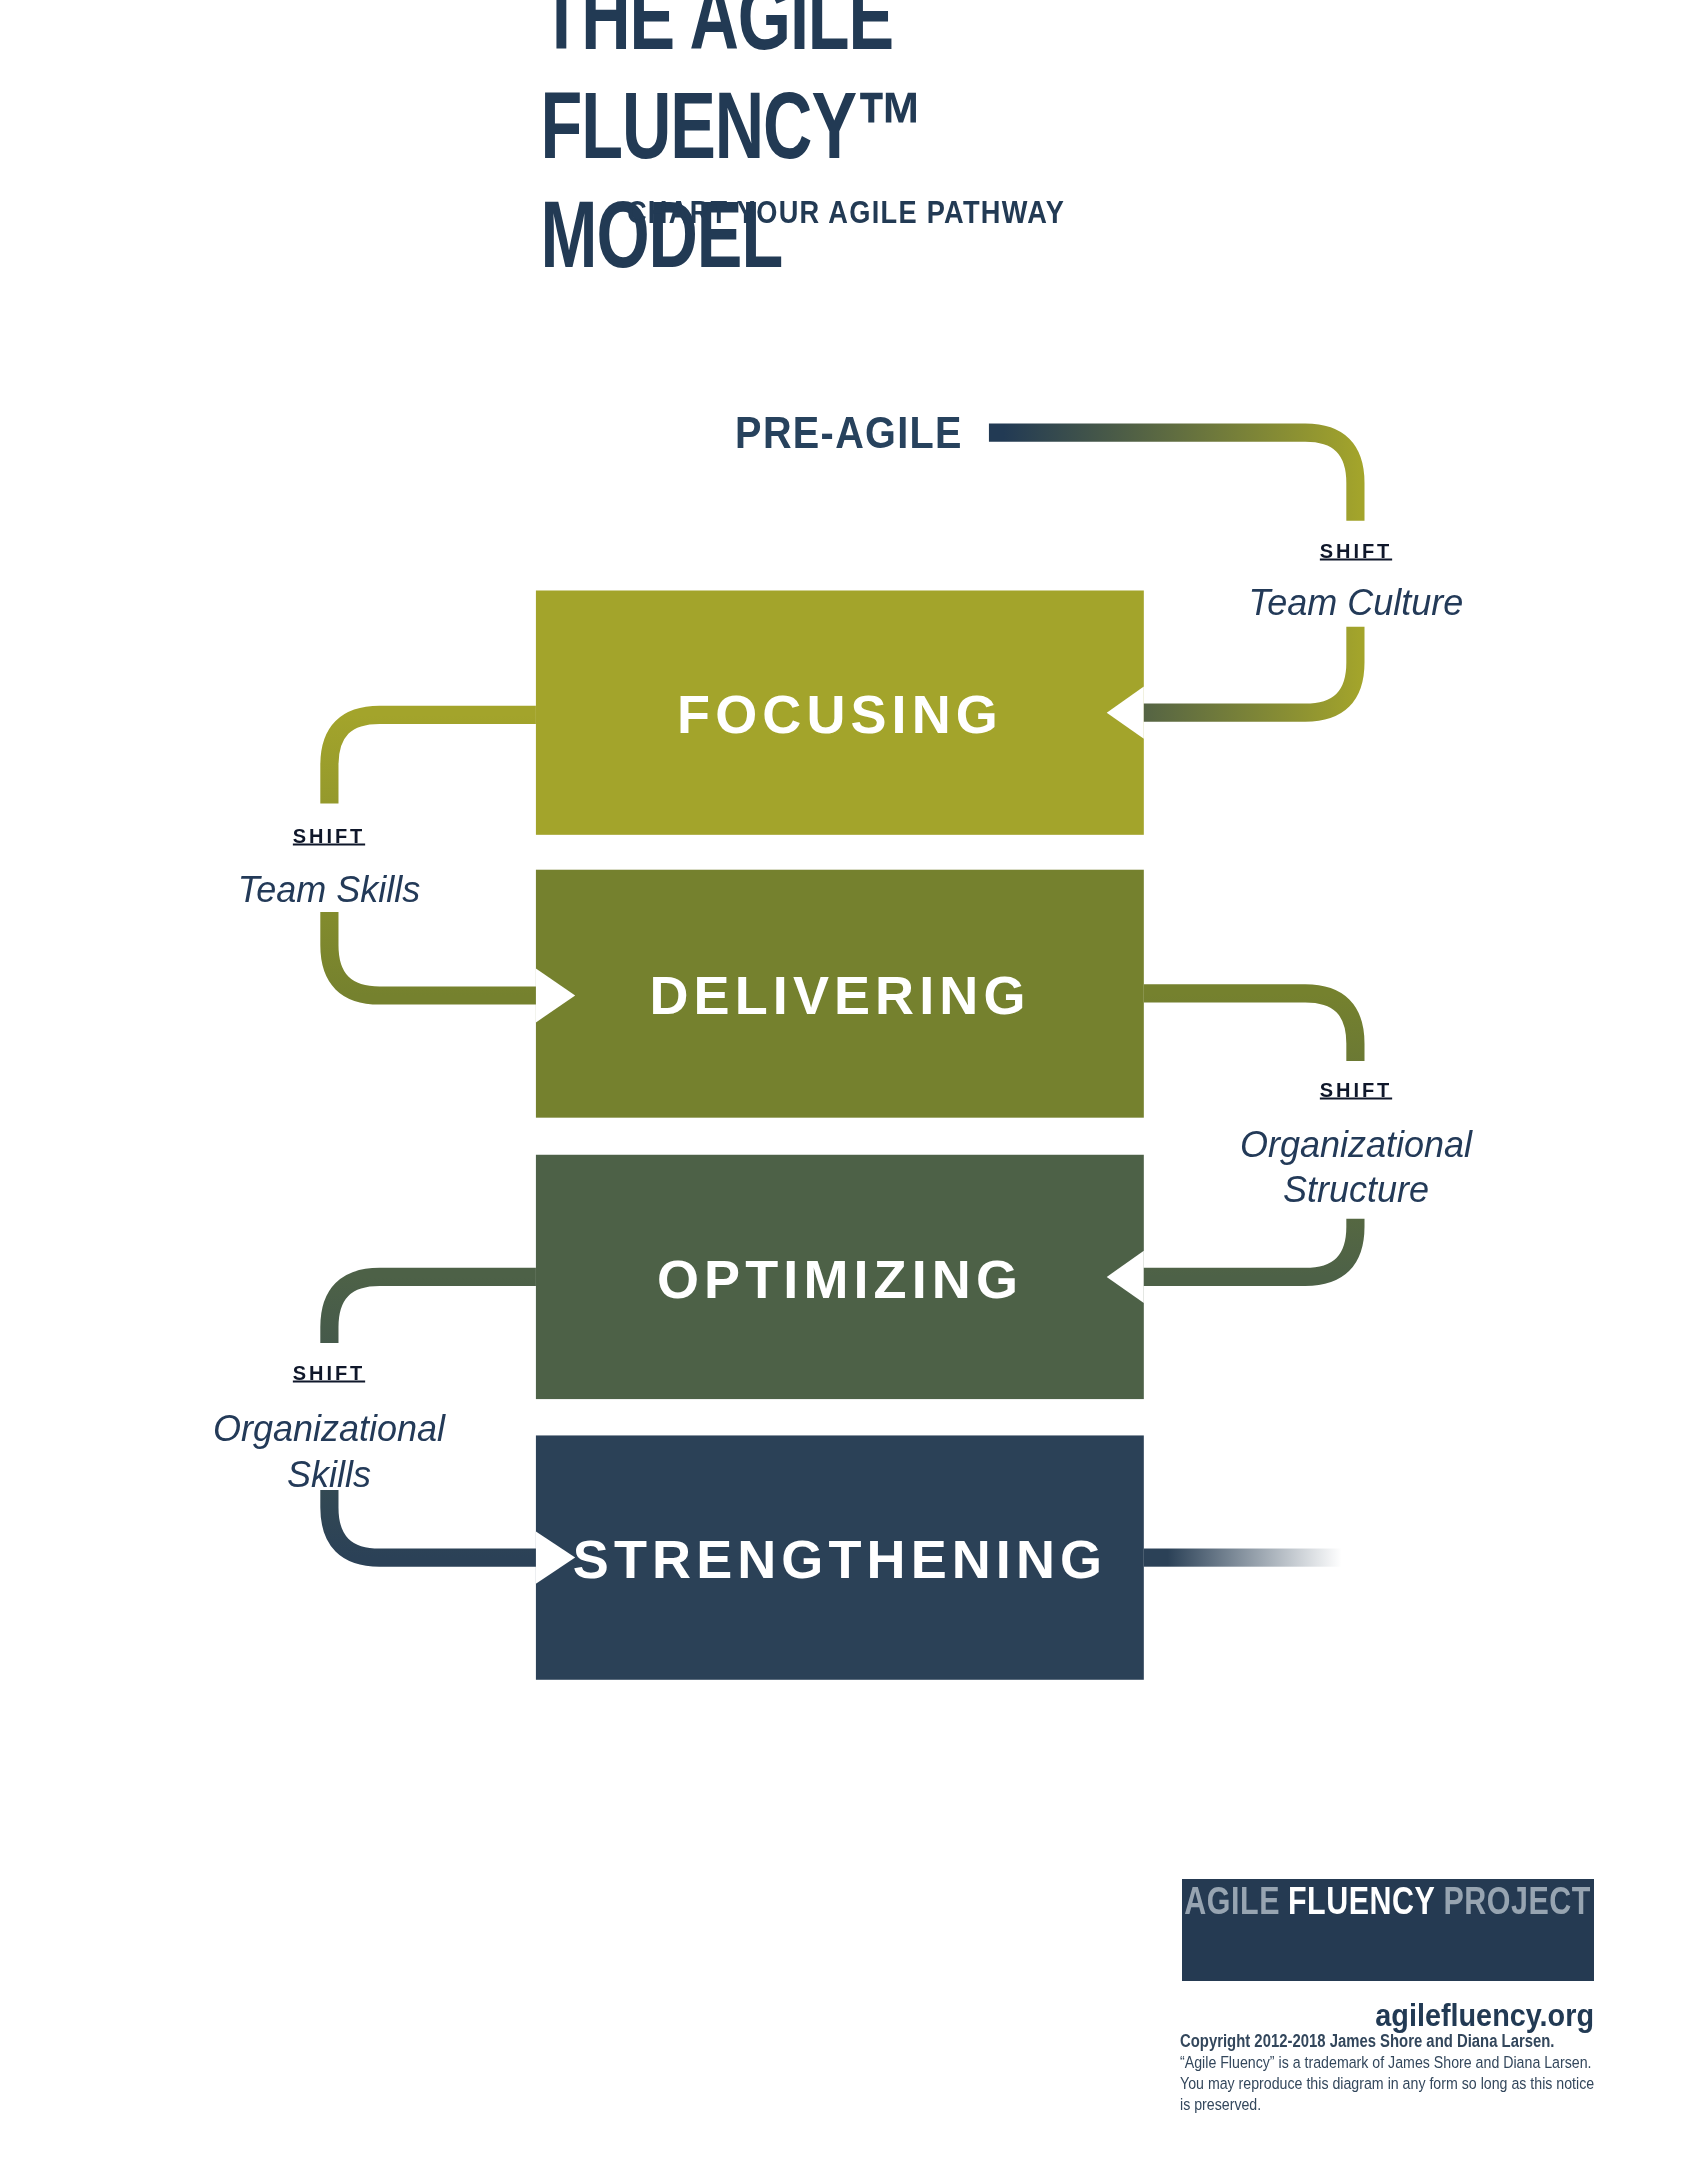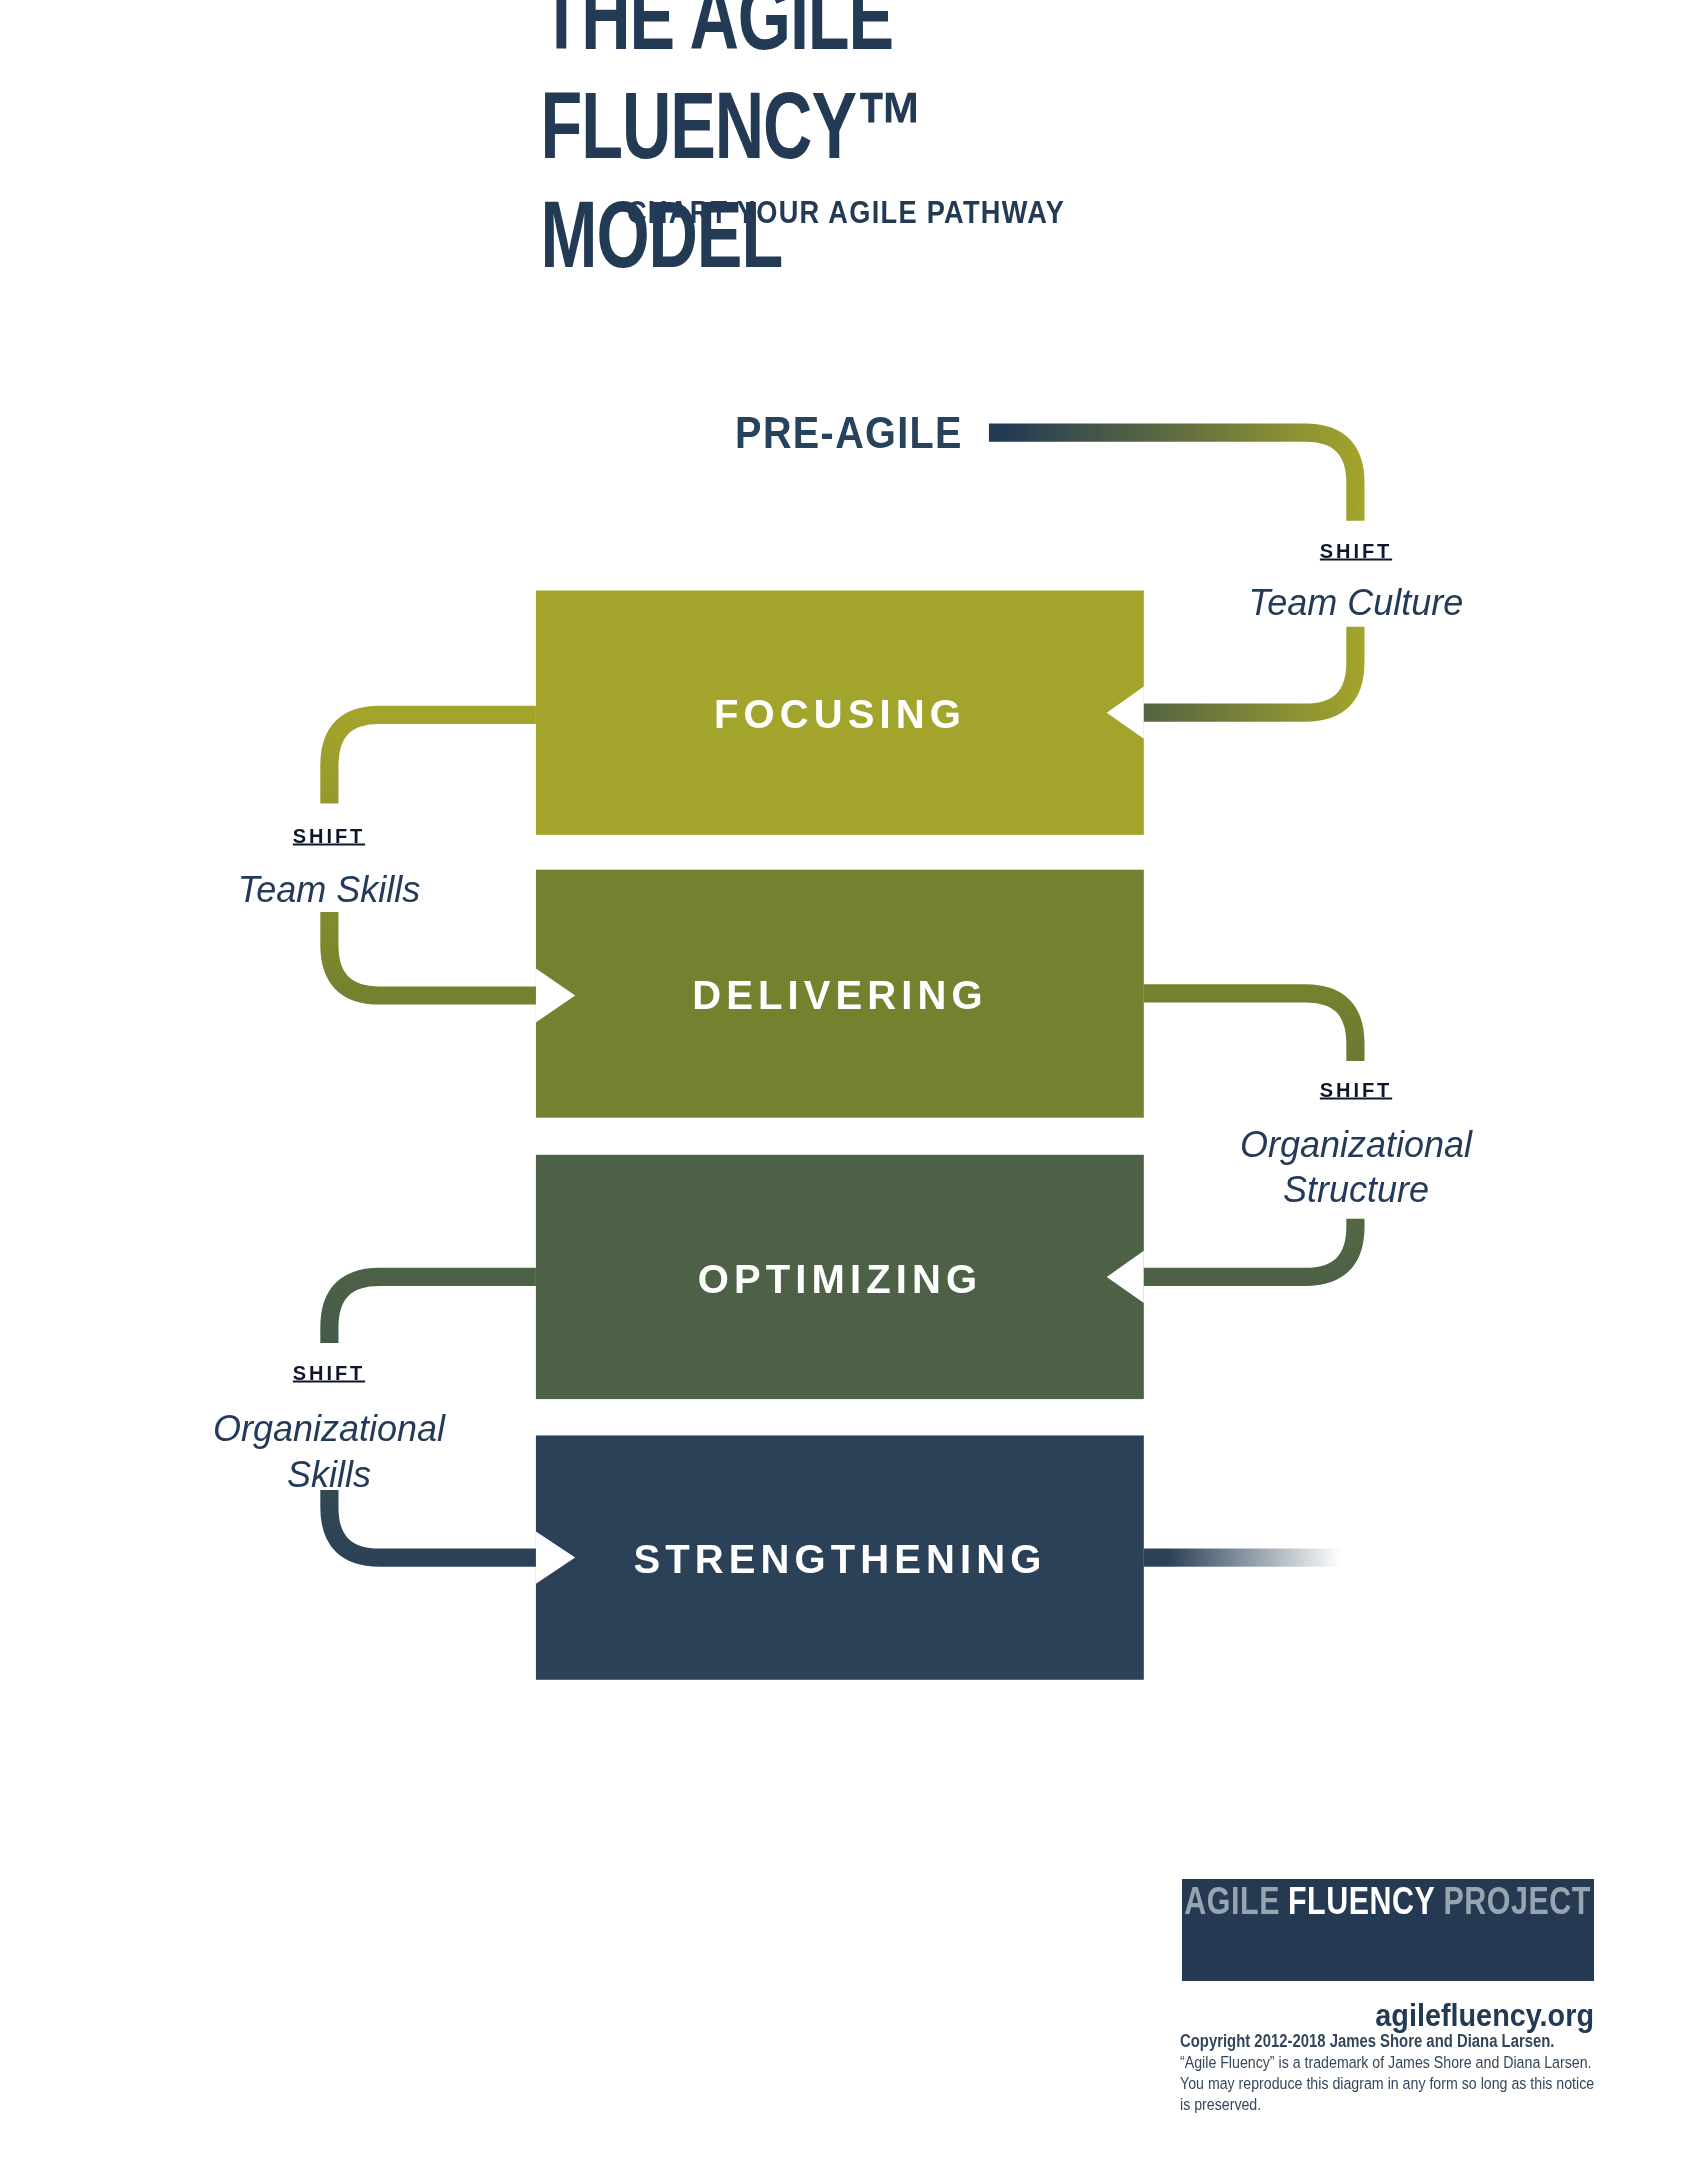--- a/index.html
+++ b/index.html
@@ -6,21 +6,21 @@
   #page{position:relative;width:1687px;height:2183px;background:#ffffff;overflow:hidden;
         font-family:"Liberation Sans", sans-serif;}
   #diagram-svg{position:absolute;left:0;top:0;}
   .abs{position:absolute;}
   .title{font-size:95px;font-weight:700;letter-spacing:-1.5px;color:#223a54;
          transform:translate(-50%,-50%) scaleX(.72);}
   .subtitle{font-size:32px;font-weight:700;letter-spacing:1.5px;color:#223a54;
          transform:translate(-50%,-50%) scaleX(.85);}
   .preagile{font-size:44px;font-weight:700;letter-spacing:1.5px;color:#27425d;
          transform:translate(-50%,-50%) scaleX(.9);}
-  .boxlabel{font-size:40px;font-weight:700;letter-spacing:5.1px;color:#ffffff;
+  .boxlabel{font-size:54px;font-weight:700;letter-spacing:5.1px;color:#ffffff;
          transform:translate(-50%,-50%) ;}
   .shift{font-size:20px;font-weight:700;letter-spacing:2.9px;color:#0f172a;
          transform:translate(-50%,-50%);text-decoration:underline;}
   .itlabel{font-size:36px;font-style:italic;color:#233a58;
          transform:translate(-50%,-50%);margin-top:13px;}
   .logo-box{left:1182px;top:1879px;width:412px;height:102px;background:#253a52;
          display:flex;align-items:flex-start;justify-content:center;}
   .logo-inner{display:flex;transform:scaleX(.78);font-size:39px;font-weight:700;
          letter-spacing:0.7px;white-space:nowrap;}
   .logo-grey{color:#97a4b1;}

